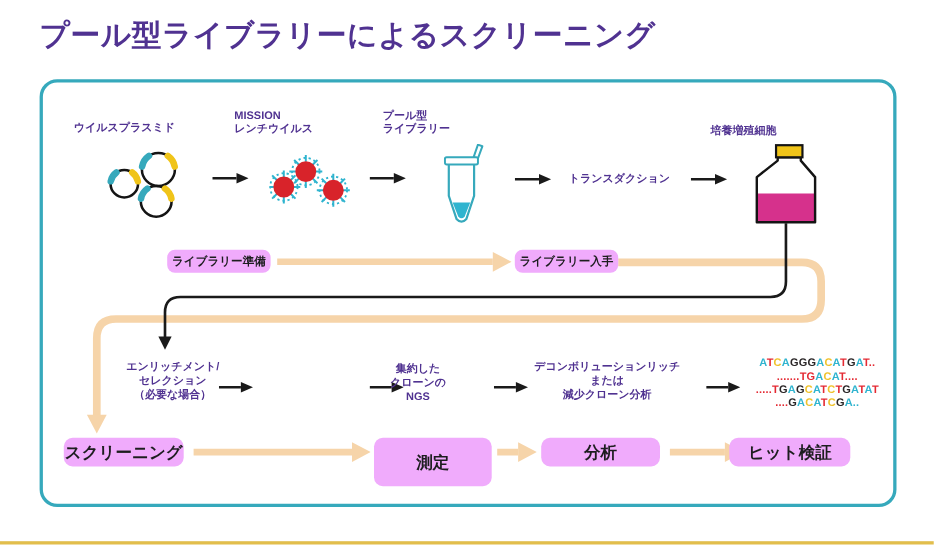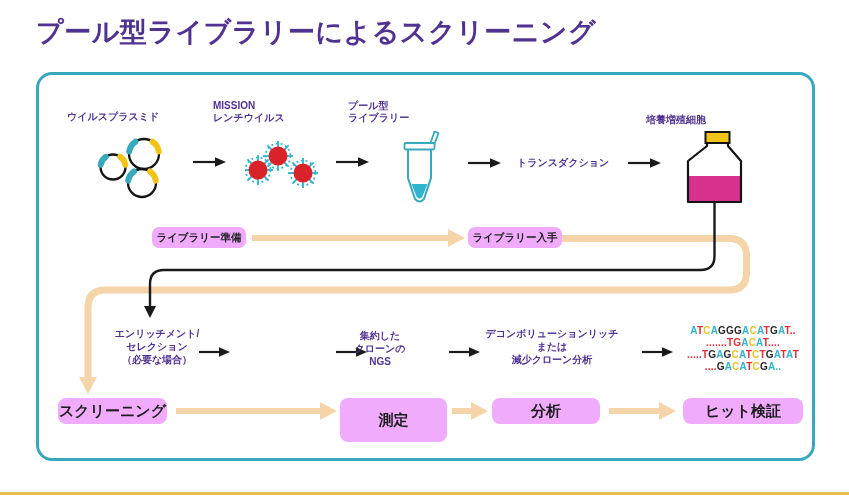--- a/index.html
+++ b/index.html
@@ -198,17 +198,17 @@
 
   <div class="phase-box" style="left:492px;top:398px;width:108px;height:26px;">
     <span>分析</span>
   </div>
 
   <svg class="arrow" style="left:608px;top:401px;" width="68" height="20">
     <line x1="1" y1="10" x2="51" y2="10" stroke="#F6D4A9" stroke-width="6"></line>
     <polygon points="51,1 68,10 51,19" fill="#F6D4A9"></polygon>
   </svg>
 
-  <div class="phase-box" style="left:683px;top:398px;width:120px;height:26px;">
+  <div class="phase-box" style="left:663px;top:398px;width:110px;height:26px;">
     <span>ヒット検証</span>
   </div>
 
 </div>
 
 </body></html>

